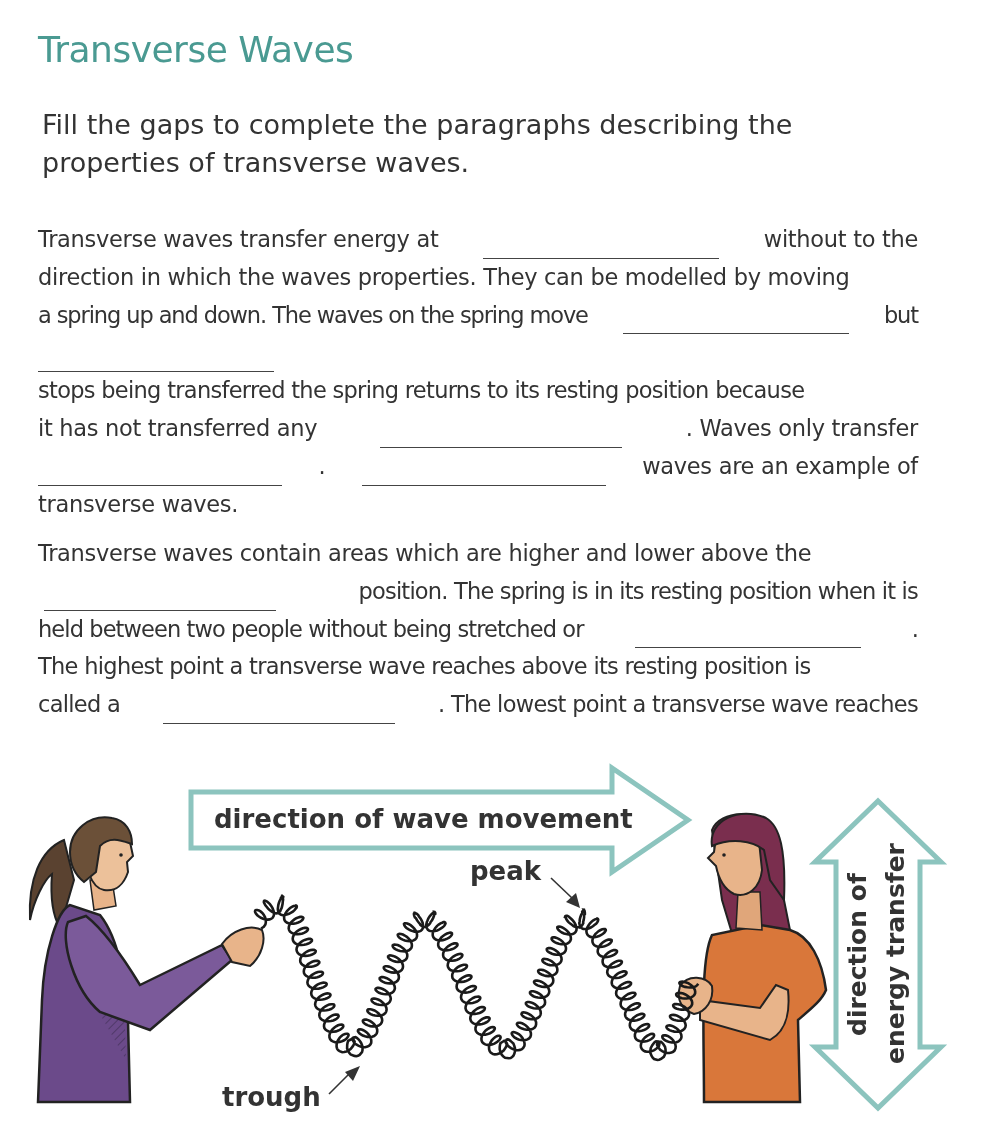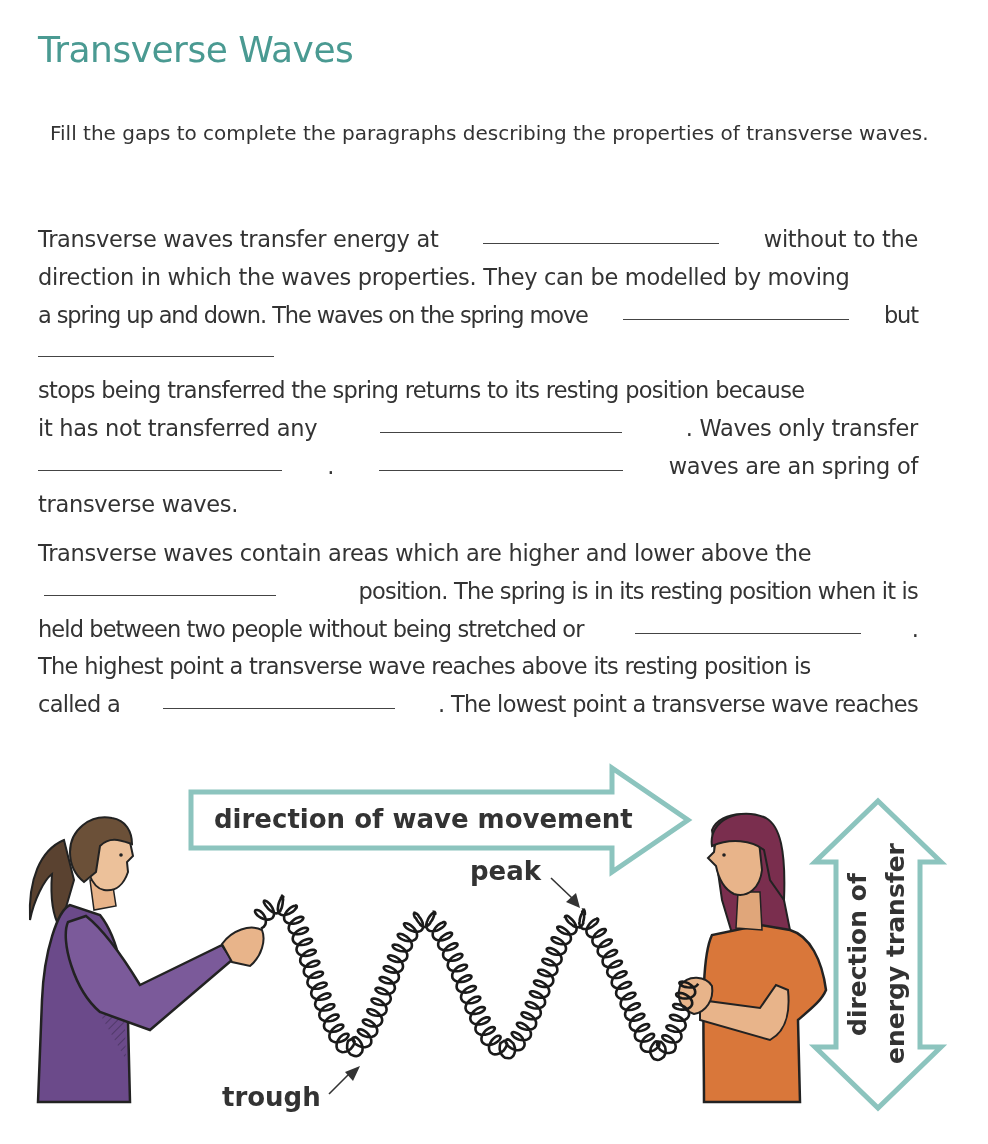--- a/index.html
+++ b/index.html
@@ -1,30 +1,30 @@
 <!DOCTYPE html>
 <html><head>
   <meta charset="utf-8">
   <style>
     html, body { margin: 0; padding: 0; background: #ffffff; }
     body { width: 988px; height: 1144px; position: relative; overflow: hidden;
            font-family: "DejaVu Sans", "Liberation Sans", sans-serif; color: #333333; }
     .title { position: absolute; left: 38px; top: 18px; margin: 0;
              font-family: "DejaVu Sans", sans-serif; font-weight: normal;
              font-size: 36px; letter-spacing: -0.5px; color: #4a9a92; line-height: 64px; }
-    .intro { position: absolute; left: 38px; top: 102px; width: 880px; margin: 12px;
-             font-size: 20px; line-height: 38px; color: #333333; }
+    .intro { position: absolute; left: 38px; top: 102px; width: 880px; margin: 4px;
+             font-size: 27px; line-height: 38px; color: #333333; }
     .para { position: absolute; left: 38px; width: 880px; margin: 0;
             font-size: 22.5px; line-height: 37.8px; color: #333333; text-align: justify;
             font-family: "DejaVu Sans", sans-serif; letter-spacing: -0.3px; }
     .p1 { top: 221px; }
     .p2 { top: 535px; }
     .line { display: block; white-space: nowrap; height: 37.8px; position: relative; }
     .gap { display: inline-block; border-bottom: 1.5px solid #444; height: 22px; vertical-align: baseline; }
-    .just { display: flex; justify-content: space-between; align-items: flex-start; }
+    .just { display: flex; justify-content: space-between; align-items: flex-end; }
     .illus { position: absolute; left: 0; top: 760px; width: 988px; height: 384px; }
     .lbl { font-family: "DejaVu Sans", sans-serif; font-weight: bold; fill: #333333; }
   </style>
 </head>
 <body>
 
 <h1 class="title">Transverse Waves</h1>
 <p class="intro">Fill the gaps to complete the paragraphs describing the properties of transverse waves.</p>
 
 <div class="para p1">
@@ -49,21 +49,21 @@
   </span>
   <span class="line just">
     <span>it has not transferred any</span>
     <span class="gap" style="width:242px"></span>
     <span>. Waves only transfer</span>
   </span>
   <span class="line just">
     <span class="gap" style="width:244px"></span>
     <span>.</span>
     <span class="gap" style="width:244px"></span>
-    <span>waves are an spring of</span>
+    <span>waves are an example of</span>
   </span>
   <span class="line">
     <span>transverse waves.</span>
   </span>
 </div>
 
 <div class="para p2">
   <span class="line just">
     <span>Transverse waves contain areas which are higher and lower above the</span>
   </span>

